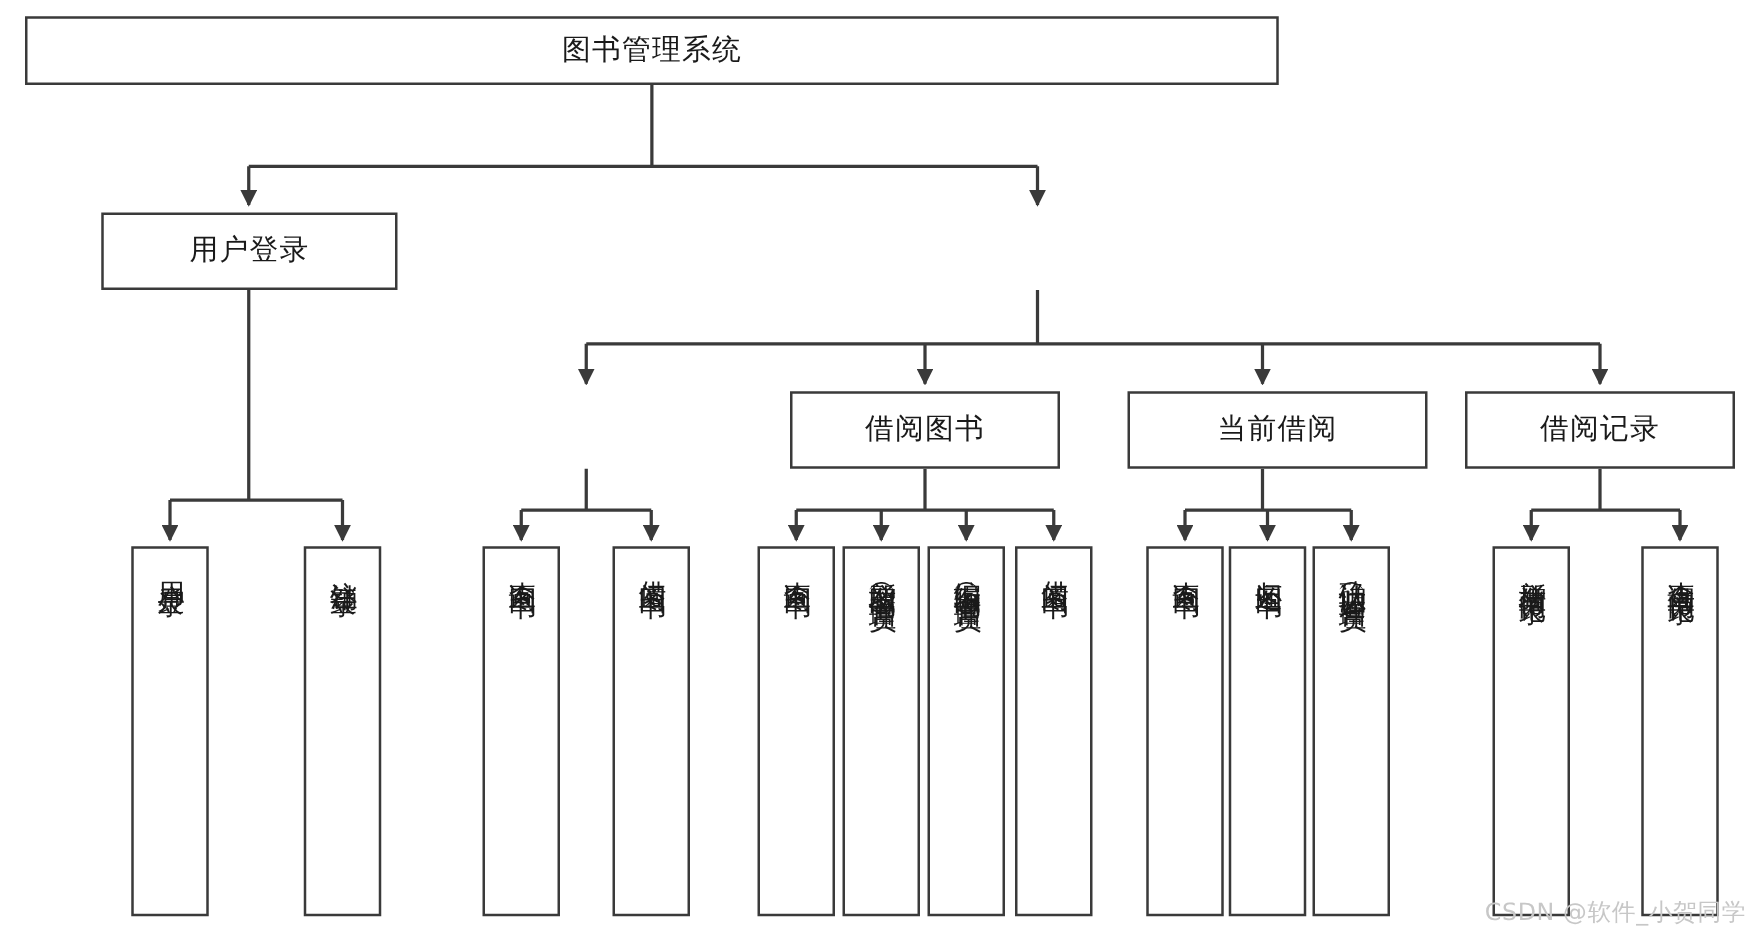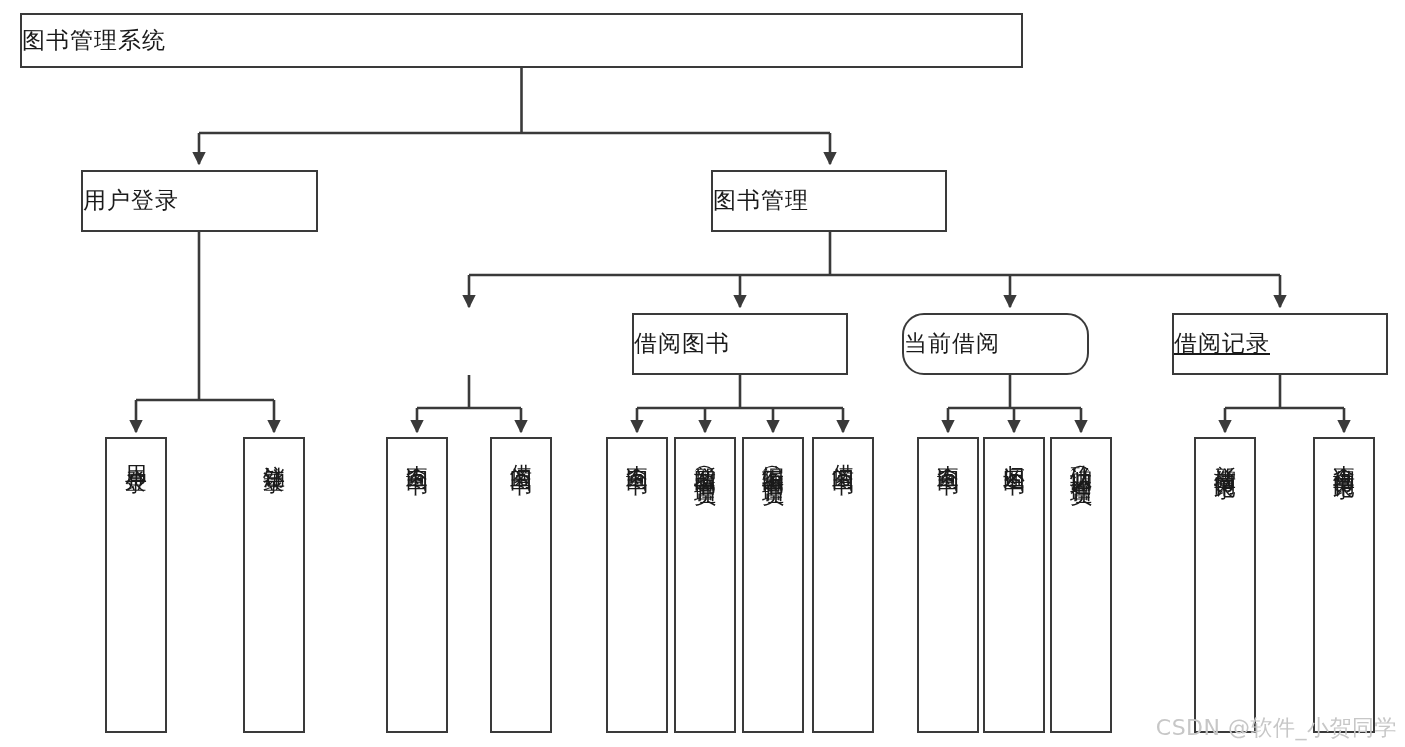--- a/index.html
+++ b/index.html
@@ -26,21 +26,21 @@
     height: 747px;
     pointer-events: none;
   }
   .node {
     position: absolute;
     box-sizing: border-box;
     background: #ffffff;
     border: 2.5px solid #3a3a3a;
     display: flex;
     align-items: center;
-    justify-content: flex-start;
+    justify-content: center;
     color: #1a1a1a;
   }
   .node.horiz {
     font-size: 23px;
     letter-spacing: 1px;
     line-height: 1.2;
   }
   .node.root {
     font-size: 23px;
   }
@@ -55,21 +55,21 @@
     font-size: 22px;
     line-height: 1.18;
     letter-spacing: 3px;
     white-space: nowrap;
     color: #1a1a1a;
   }
   .watermark {
     position: absolute;
     right: 8px;
     bottom: 4px;
-    font-size: 22px;
+    font-size: 19px;
     color: #c7c7c7;
     letter-spacing: 0.5px;
     white-space: nowrap;
     user-select: none;
   }
 </style>
 </head>
 <body>
 
 <div id="canvas">
@@ -125,31 +125,28 @@
     </g>
   </svg>
 
   <div class="node horiz root" style="left:20px; top:13px; width:1003px; height:55px;">
     <span>图书管理系统</span>
   </div>
 
   <div class="node horiz" style="left:81px; top:170px; width:237px; height:62px;">
     <span>用户登录</span>
   </div>
-  <div class="node horiz" style="left:711px; top:170px; width:236px; height:62px;">
-    <span>图书管理</span>
-  </div>
 
   <div class="node horiz" style="left:632px; top:313px; width:216px; height:62px;">
     <span>借阅图书</span>
   </div>
-  <div class="node horiz" style="left:902px; top:313px; width:187px; height:62px;border-radius:22px;">
+  <div class="node horiz" style="left:902px; top:313px; width:240px; height:62px;">
     <span>当前借阅</span>
   </div>
-  <div class="node horiz" style="left:1172px; top:313px; width:216px; height:62px;text-decoration:underline;">
+  <div class="node horiz" style="left:1172px; top:313px; width:216px; height:62px;">
     <span>借阅记录</span>
   </div>
 
   <div class="node vert" style="left:105px; top:437px; width:62px; height:296px;">
     <span class="vert-text">用户登录</span>
   </div>
   <div class="node vert" style="left:243px; top:437px; width:62px; height:296px;">
     <span class="vert-text">注销登录</span>
   </div>
 

